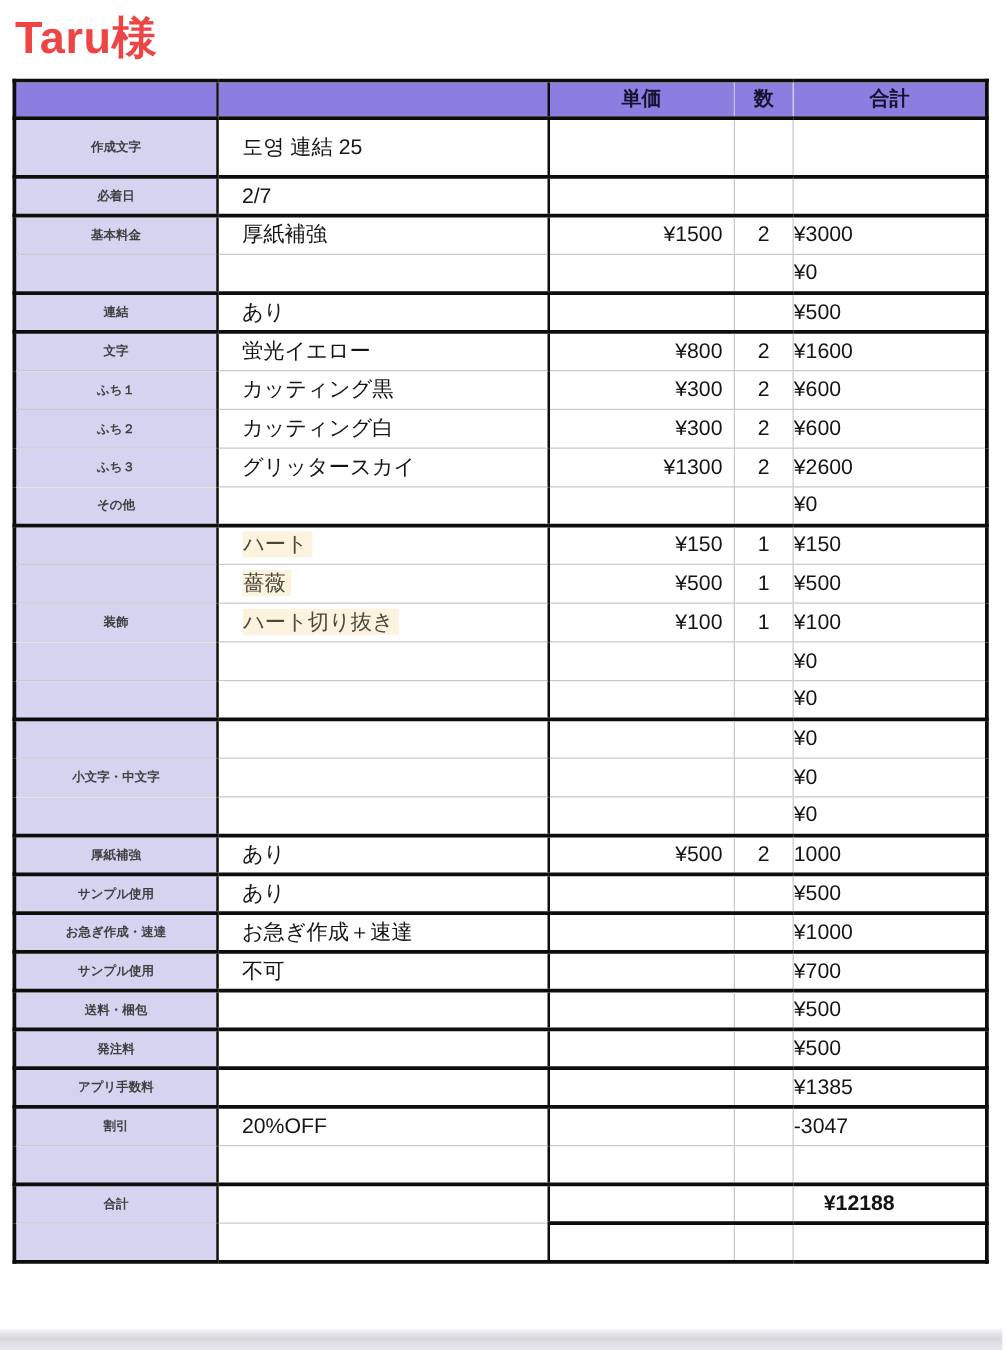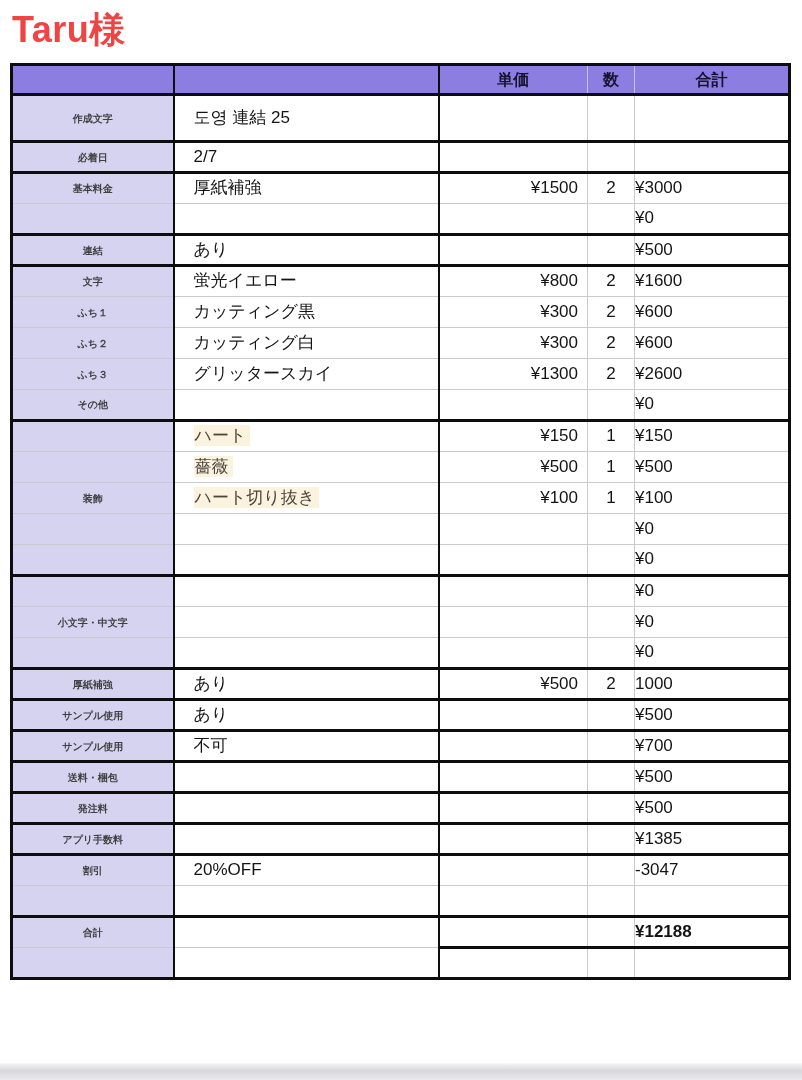--- a/index.html
+++ b/index.html
@@ -48,21 +48,21 @@
   }
   td.c-desc{border-right:2px solid var(--ink);text-align:left;padding-left:19px;}
   td.c-unit{border-right:1px solid var(--thin);text-align:right;padding-right:9px;margin-left:48px;}
   td.c-qty{border-right:1px solid var(--thin);text-align:center;}
   td.c-total{border-right:3px solid var(--ink);padding-right:8px;}
   
   td.sec-top{border-top:3px solid var(--ink);}
   td.sec-bottom{border-bottom:3px solid var(--ink);}
   td.grand-cut{border-bottom:3px solid var(--ink);}
   tr.tall td{height:47px;}
-  td.bold{font-weight:700;}
+  td.bold{font-weight:700;padding-left:24px;}
   .hl{background:var(--hl-bg);color:#4d453b;padding:1px 4px 1px 1px;}
   .page-edge{
     position:absolute;left:0;right:0;top:1063px;height:17px;
     background:linear-gradient(180deg,#f7f7f9 0%,#d7d7dd 45%,#e9e9ed 100%);
   }
 </style>
 </head>
 <body>
 
 <h1 class="title">Taru様</h1>
@@ -219,20 +219,27 @@
         <td class="c-total sec-top sec-bottom">1000</td>
       </tr>
       <tr>
         <td class="c-label sec-top sec-bottom">サンプル使用</td>
         <td class="c-desc sec-top sec-bottom">あり</td>
         <td class="c-unit sec-top sec-bottom"></td>
         <td class="c-qty sec-top sec-bottom"></td>
         <td class="c-total sec-top sec-bottom">¥500</td>
       </tr>
       <tr>
+        <td class="c-label sec-top sec-bottom">お急ぎ作成・速達</td>
+        <td class="c-desc sec-top sec-bottom">お急ぎ作成＋速達</td>
+        <td class="c-unit sec-top sec-bottom"></td>
+        <td class="c-qty sec-top sec-bottom"></td>
+        <td class="c-total sec-top sec-bottom">¥1000</td>
+      </tr>
+      <tr>
         <td class="c-label sec-top sec-bottom">サンプル使用</td>
         <td class="c-desc sec-top sec-bottom">不可</td>
         <td class="c-unit sec-top sec-bottom"></td>
         <td class="c-qty sec-top sec-bottom"></td>
         <td class="c-total sec-top sec-bottom">¥700</td>
       </tr>
       <tr>
         <td class="c-label sec-top sec-bottom">送料・梱包</td>
         <td class="c-desc sec-top sec-bottom"></td>
         <td class="c-unit sec-top sec-bottom"></td>

